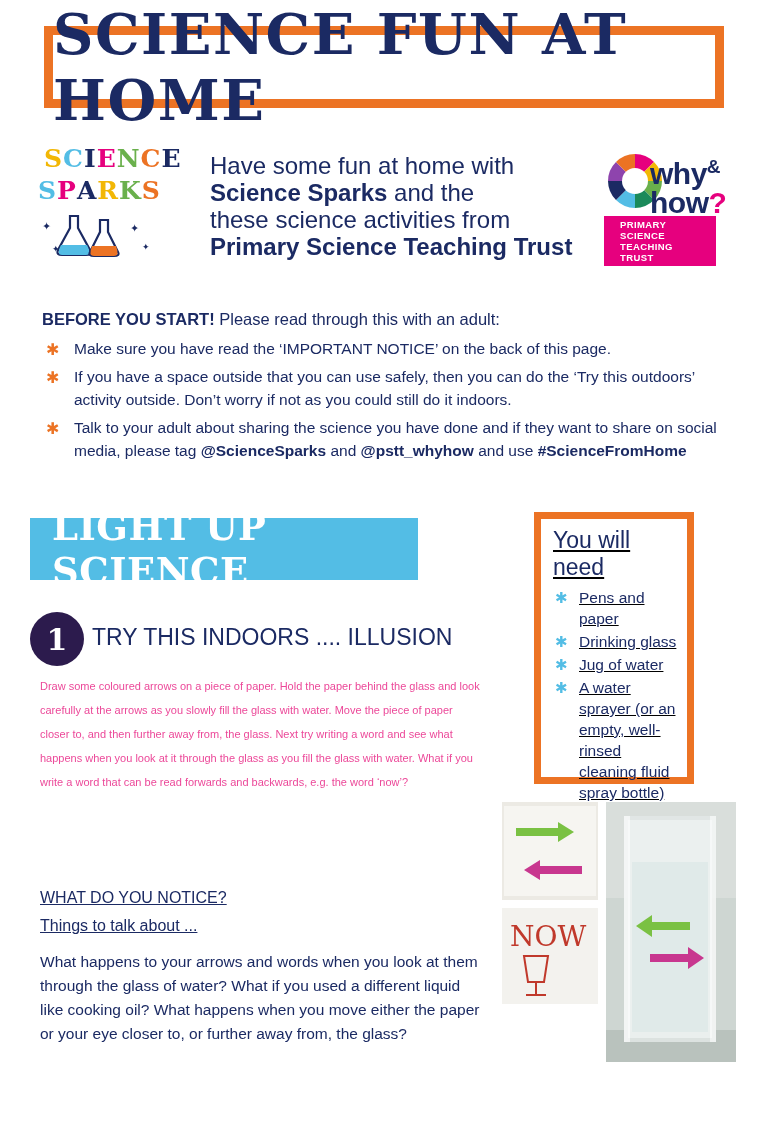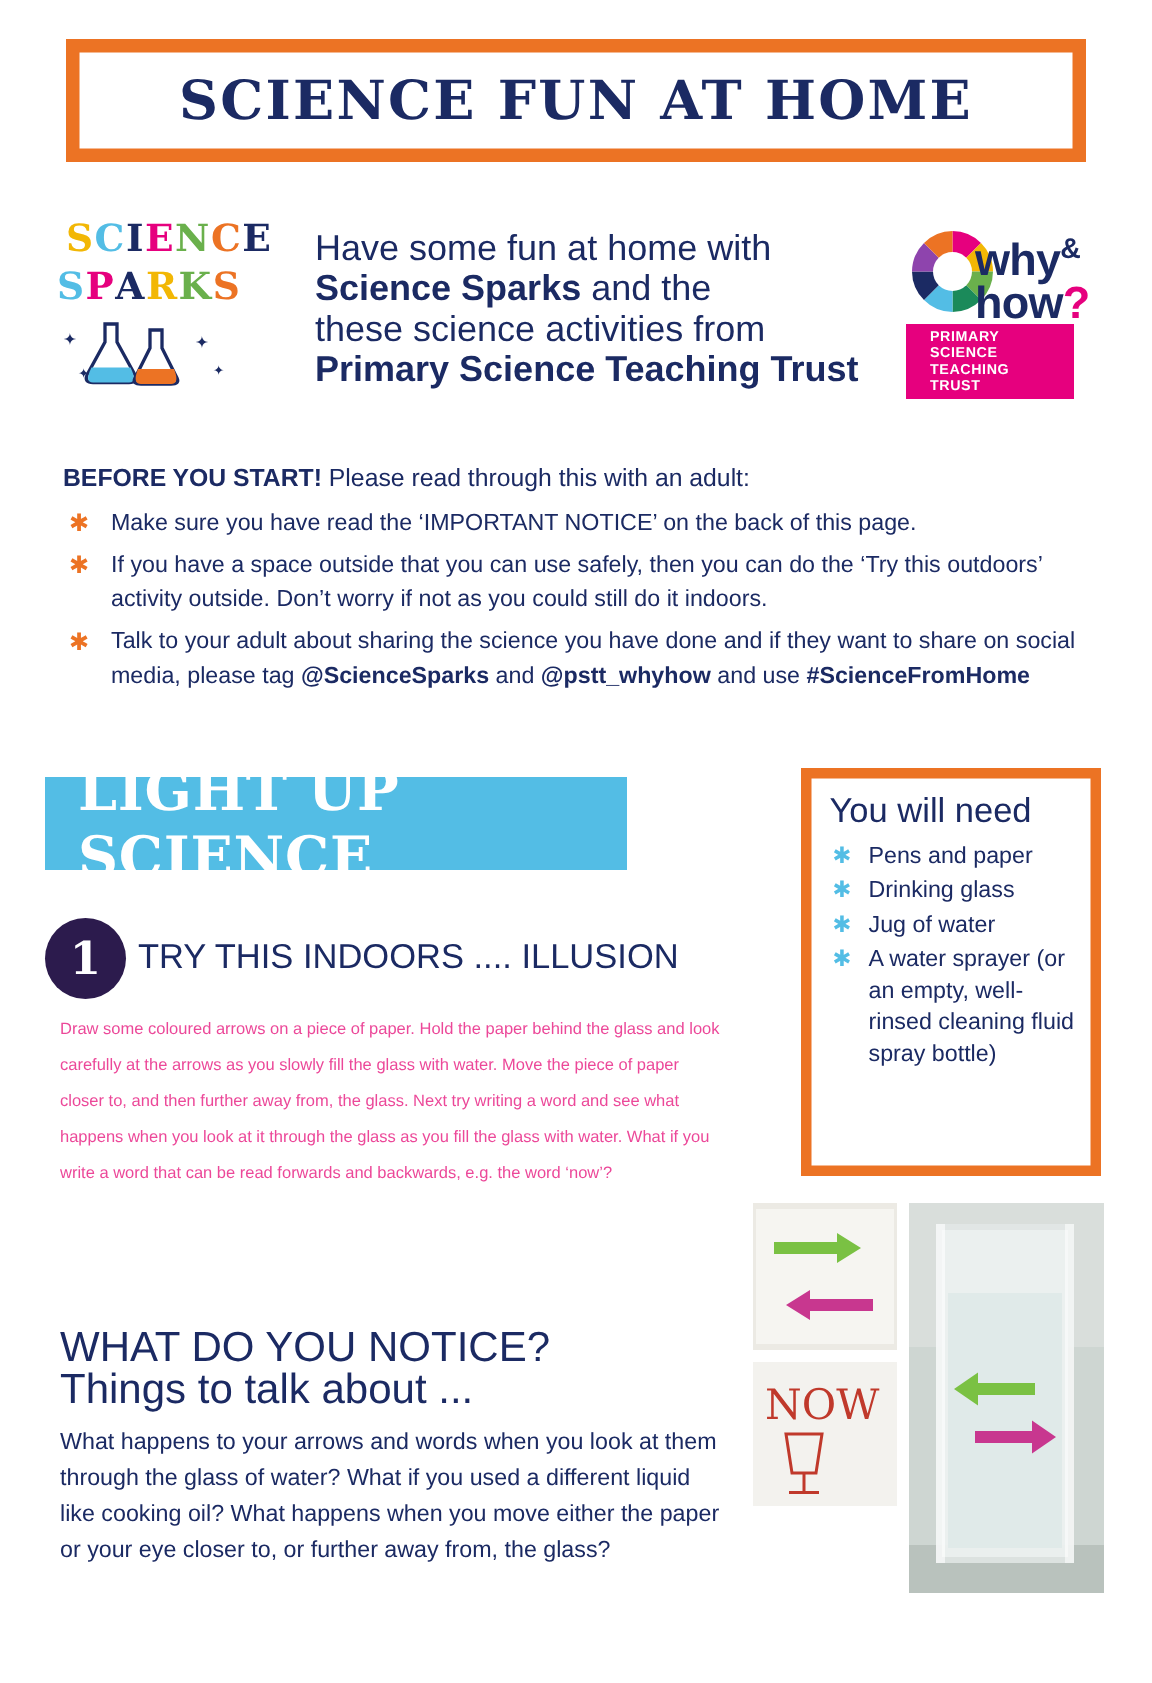--- a/index.html
+++ b/index.html
@@ -21,21 +21,21 @@
     position: absolute;
     left: 44px; top: 26px;
     width: 680px; height: 82px;
     border: 9px solid #ec7324;
     background: #ffffff;
     display: flex; align-items: center; justify-content: center;
   }
   .title-banner .title-text {
     font-family: "DejaVu Serif", serif;
     font-weight: bold;
-    font-size: 36px;
+    font-size: 56px;
     letter-spacing: 1.5px;
     color: #1b2a63;
     text-transform: uppercase;
   }
 
   
   .intro {
     position: absolute;
     left: 38px; top: 140px;
     width: 700px; height: 148px;
@@ -136,24 +136,25 @@
     font-weight: bold;
     font-size: 37px;
     color: #ffffff;
     letter-spacing: 0.5px;
   }
 
   
   .ywn-box {
     position: absolute;
     left: 534px; top: 512px;
-    width: 200px; height: 272px;
+    width: 160px; height: 272px;
     border: 7px solid #ec7324;
     background: #fff;
     padding: 8px 10px 8px 12px;
+    text-decoration: underline;
   }
   .ywn-title {
     font-size: 23px;
     color: #1b2a63;
     margin-bottom: 6px;
   }
   .ywn-list { list-style: none; margin: 0; padding: 0; }
   .ywn-list li {
     position: relative;
     padding-left: 26px;
@@ -194,23 +195,24 @@
     width: 442px;
     font-size: 11px;
     line-height: 24px;
     color: #ec4899;
   }
 
   .notice-head {
     position: absolute;
     left: 40px; top: 884px;
     width: 450px;
-    font-size: 28px;
+    font-size: 16px;
     line-height: 28px;
     color: #1b2a63;
+    text-decoration: underline;
   }
   .notice-head .l2 { display: block; }
 
   .body-text2 {
     position: absolute;
     left: 40px; top: 950px;
     width: 440px;
     font-size: 15.5px;
     line-height: 24px;
     color: #1b2a63;

